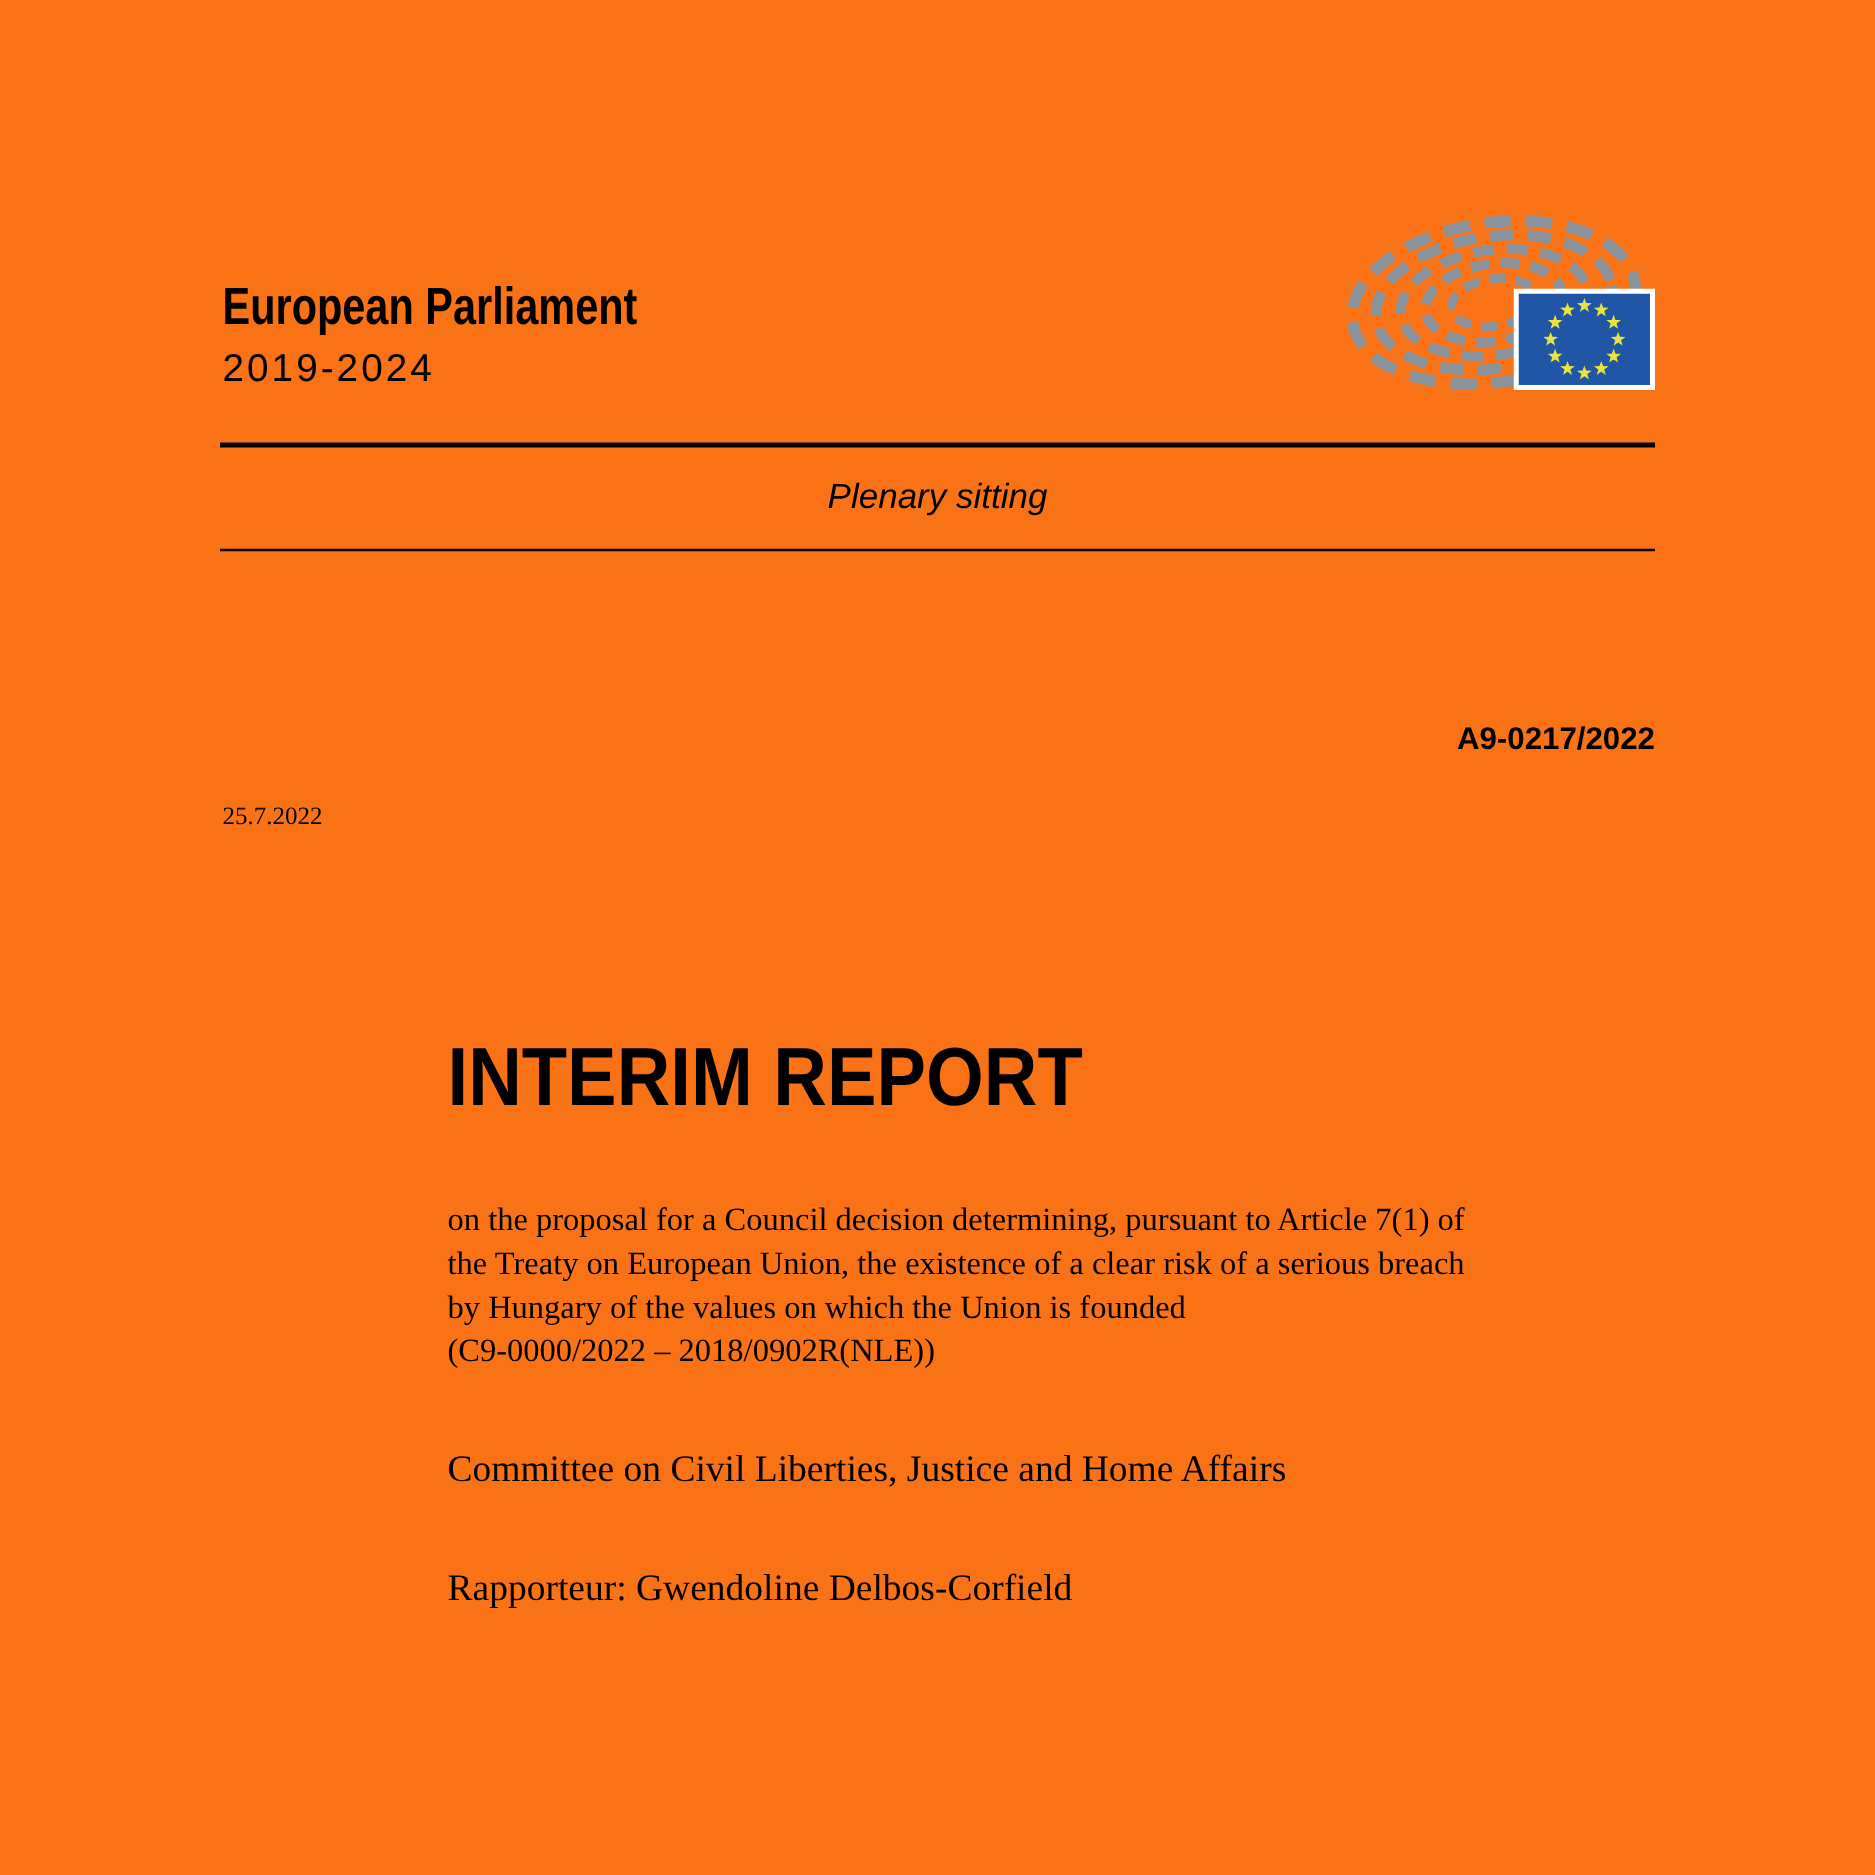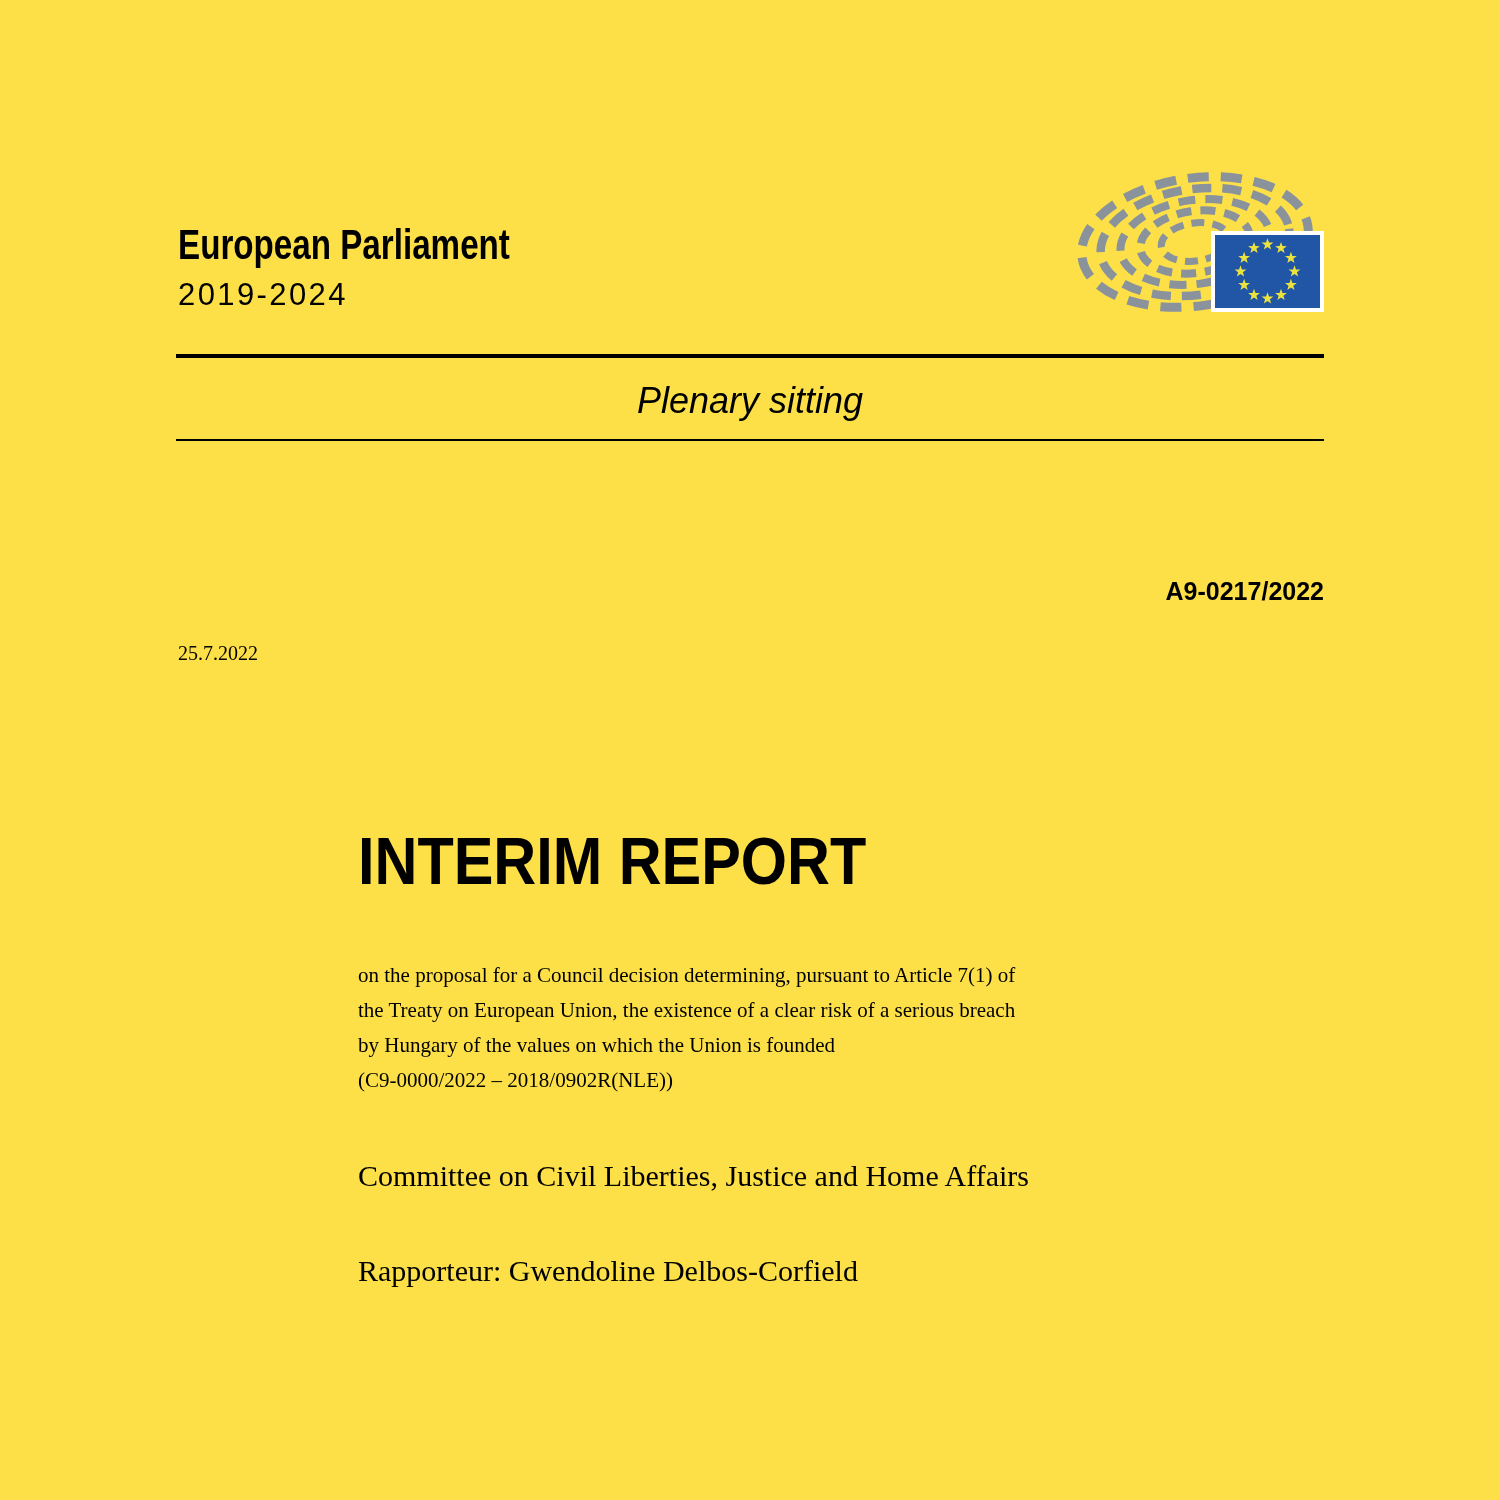--- a/index.html
+++ b/index.html
@@ -1,20 +1,20 @@
 <!DOCTYPE html>
 <html style="--hemicycle-gray: #8A939B; --flag-blue: #2155A6; --star-yellow: #EAE23F;"><head>
 <meta charset="utf-8">
 <style>
   html, body { margin: 0; padding: 0; background: #ffffff; }
   .page {
     position: relative;
     width: 1500px;
     height: 1500px;
-    background: #fde047;
+    background: #f97316;
     overflow: hidden;
     color: #000;
   }
   .abs { position: absolute; }
   .institution {
     left: 178px; top: 224px;
     font-family: "Liberation Sans", sans-serif;
     font-weight: bold;
     font-size: 42px;
     line-height: 1;
@@ -36,21 +36,21 @@
   .flag-field { fill: var(--flag-blue, #2155A6); }
   .flag-stars use { fill: var(--star-yellow, #EAE23F); }
   .rule { background: #000; }
   .rule-thick { left: 176px; top: 354px; width: 1148px; height: 4px; }
   .rule-thin  { left: 176px; top: 439px; width: 1148px; height: 2px; }
   .sitting {
     left: 176px; top: 383px; width: 1148px;
     text-align: center;
     font-family: "Liberation Sans", sans-serif;
     font-style: italic;
-    font-size: 36px;
+    font-size: 28px;
     line-height: 1;
   }
   .doc-ref {
     right: 176px; top: 579px;
     font-family: "Liberation Sans", sans-serif;
     font-weight: bold;
     font-size: 25px;
     line-height: 1;
     white-space: nowrap;
   }
@@ -66,21 +66,21 @@
     font-weight: bold;
     font-size: 66px;
     line-height: 1;
     transform: scaleX(0.9);
     transform-origin: left top;
     white-space: nowrap;
   }
   .doc-subject {
     left: 358px; top: 958px; width: 1000px;
     font-family: "Liberation Serif", serif;
-    font-size: 21px;
+    font-size: 26px;
     line-height: 35px;
     white-space: pre-line;
   }
   .doc-committee {
     left: 358px; top: 1158px;
     font-family: "Liberation Serif", serif;
     font-size: 30px;
     line-height: 1.2;
     white-space: nowrap;
   }

